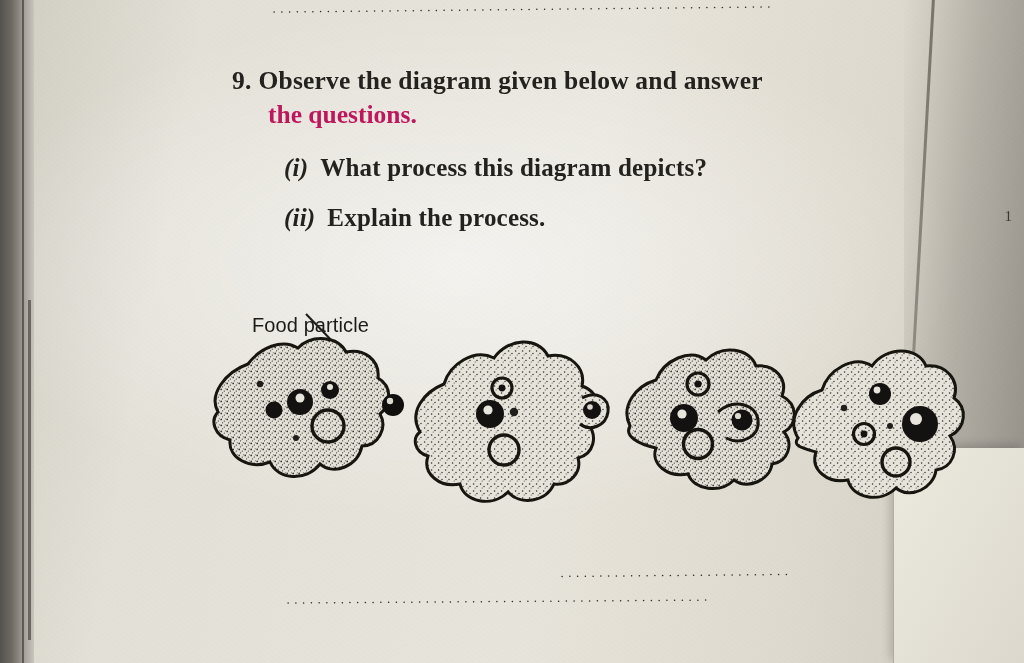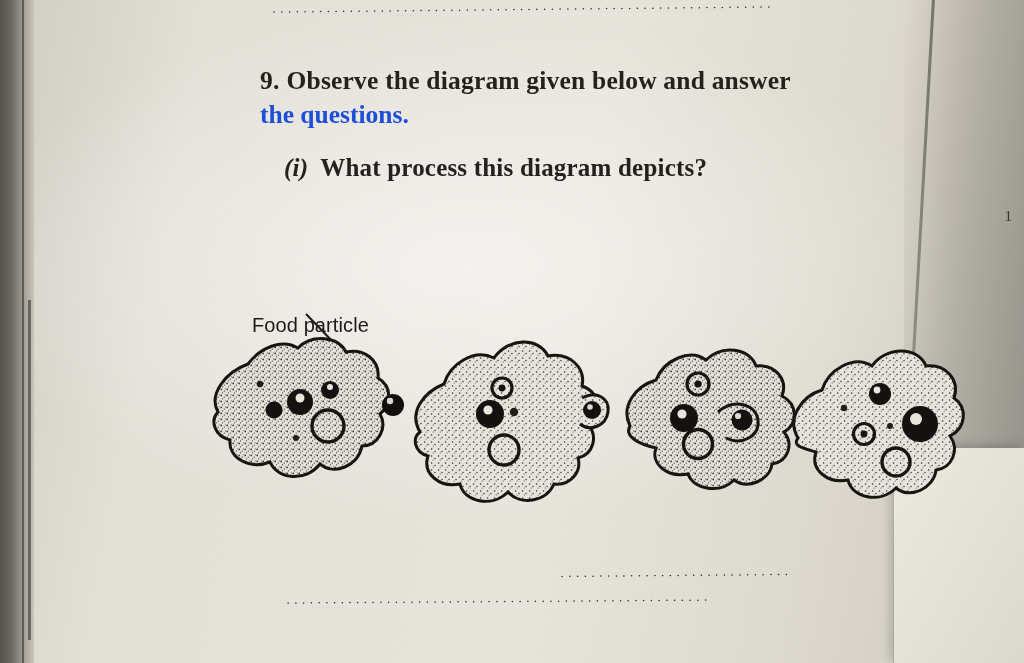--- a/index.html
+++ b/index.html
@@ -114,28 +114,27 @@
     left: 232px;
     top: 64px;
     width: 690px;
   }
   .q-line {
     font-size: 25.5px;
     font-weight: bold;
     color: #24221e;
     letter-spacing: .2px;
     line-height: 34px;
-    margin-left: 28px;
   }
   .q-num { margin-right: 7px; }
   .q-cont {
-    margin-left: 28px;
+    margin-left: 36px;
     font-size: 25.5px;
     font-weight: bold;
-    color: #1d4ed8;
+    color: #be185d;
     line-height: 34px;
   }
   .sub-line {
     margin-left: 52px;
     margin-top: 22px;
     font-size: 25px;
     font-weight: bold;
     color: #24221e;
     letter-spacing: .2px;
   }
@@ -184,20 +183,23 @@
     <div class="dotted-rule rule-top">·································································</div>
 
     <div class="q-block">
       <div class="q-line">
         <span class="q-num">9.</span><span>Observe the diagram given below and answer</span>
       </div>
       <div class="q-cont">the questions.</div>
 
       <div class="sub-line">
         <span class="sub-label">(i)</span><span>What process this diagram depicts?</span>
+      </div>
+      <div class="sub-line">
+        <span class="sub-label">(ii)</span><span>Explain the process.</span>
       </div>
     </div>
 
     <div class="diagram">
       <div class="food-label">Food particle</div>
 
       <svg class="amoeba-svg" width="790" height="260" viewBox="0 0 790 260">
         <defs>
           <pattern id="stipple" width="6" height="6" patternUnits="userSpaceOnUse">
             <rect width="6" height="6" fill="#e4e1d8"></rect>

